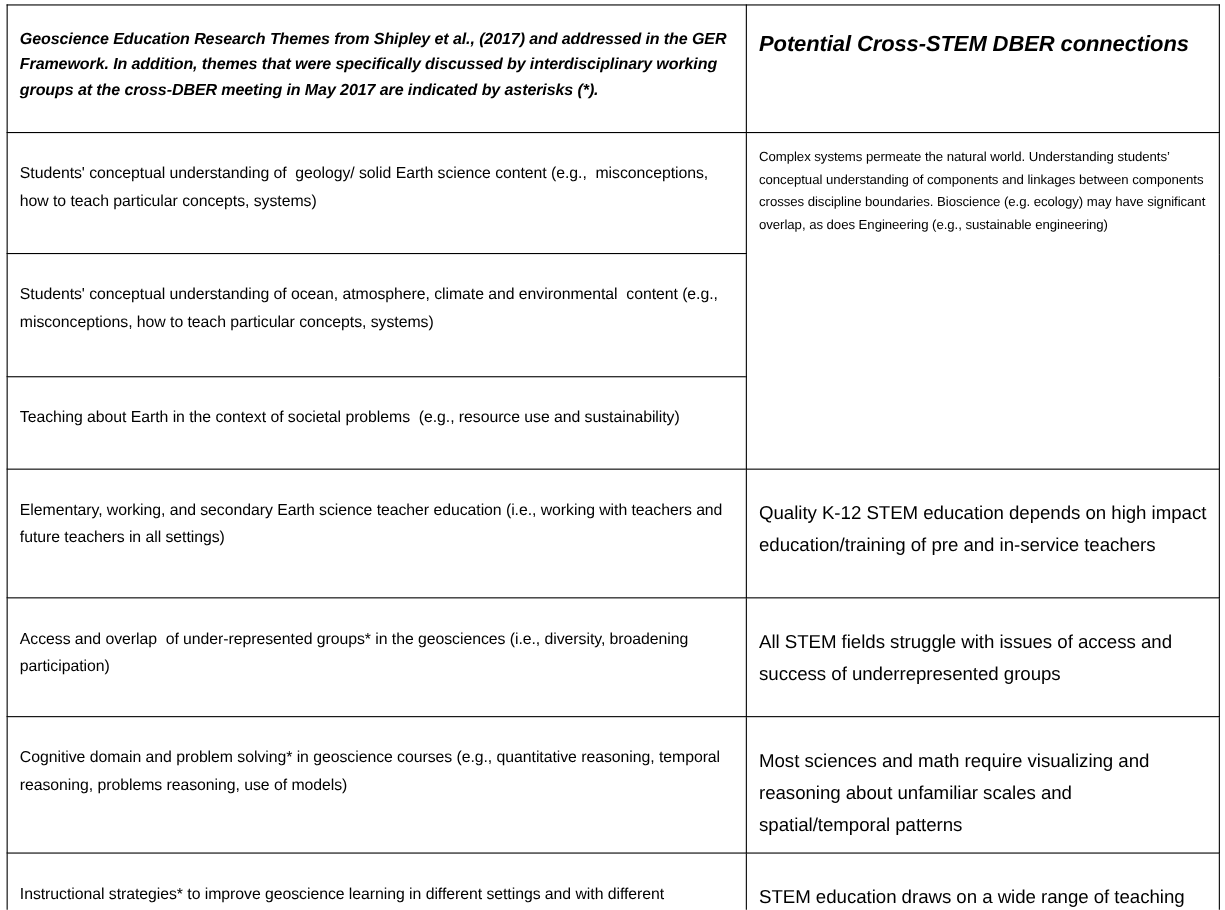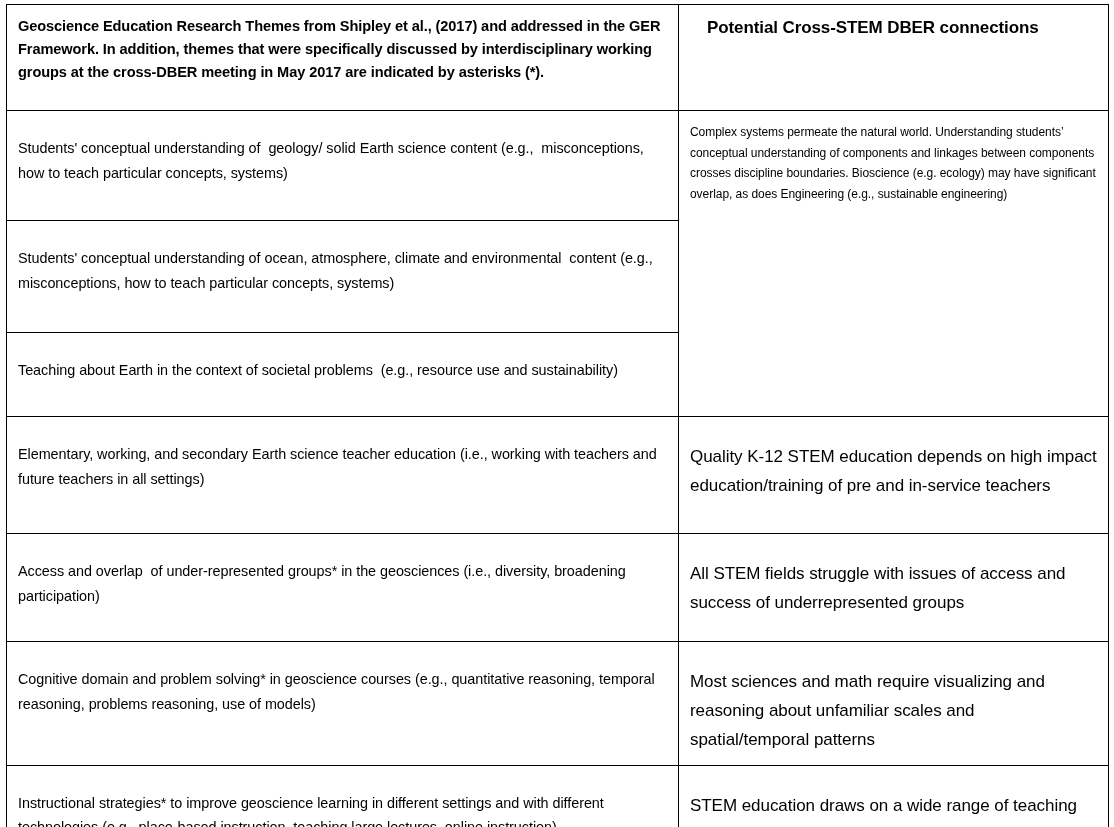--- a/index.html
+++ b/index.html
@@ -33,32 +33,32 @@
     border: 1px solid #000000;
     vertical-align: top;
     background: #ffffff;
   }
   col.col-left { width: 672px; }
   col.col-right { width: 430px; }
 
   
   td.header-cell {
     border-bottom: 5px solid #000000;
-    padding: 10px 10px 10px 11px;
+    padding: 20px 10px 10px 11px;
     height: 85px;
+    font-style: italic;
   }
   td.header-cell .htext {
     font-weight: bold;
     font-size: 14.6px;
     line-height: 1.58;
     letter-spacing: -0.1px;
   }
   td.header-cell.right .htext {
-    font-size: 17px;
-    margin-left: 17px;
+    font-size: 20px;
   }
 
   
   td.body-cell {
     padding: 25px 10px 10px 11px;
   }
   td.body-cell .ctext {
     font-size: 14.4px;
     line-height: 1.72;
     letter-spacing: -0.05px;

